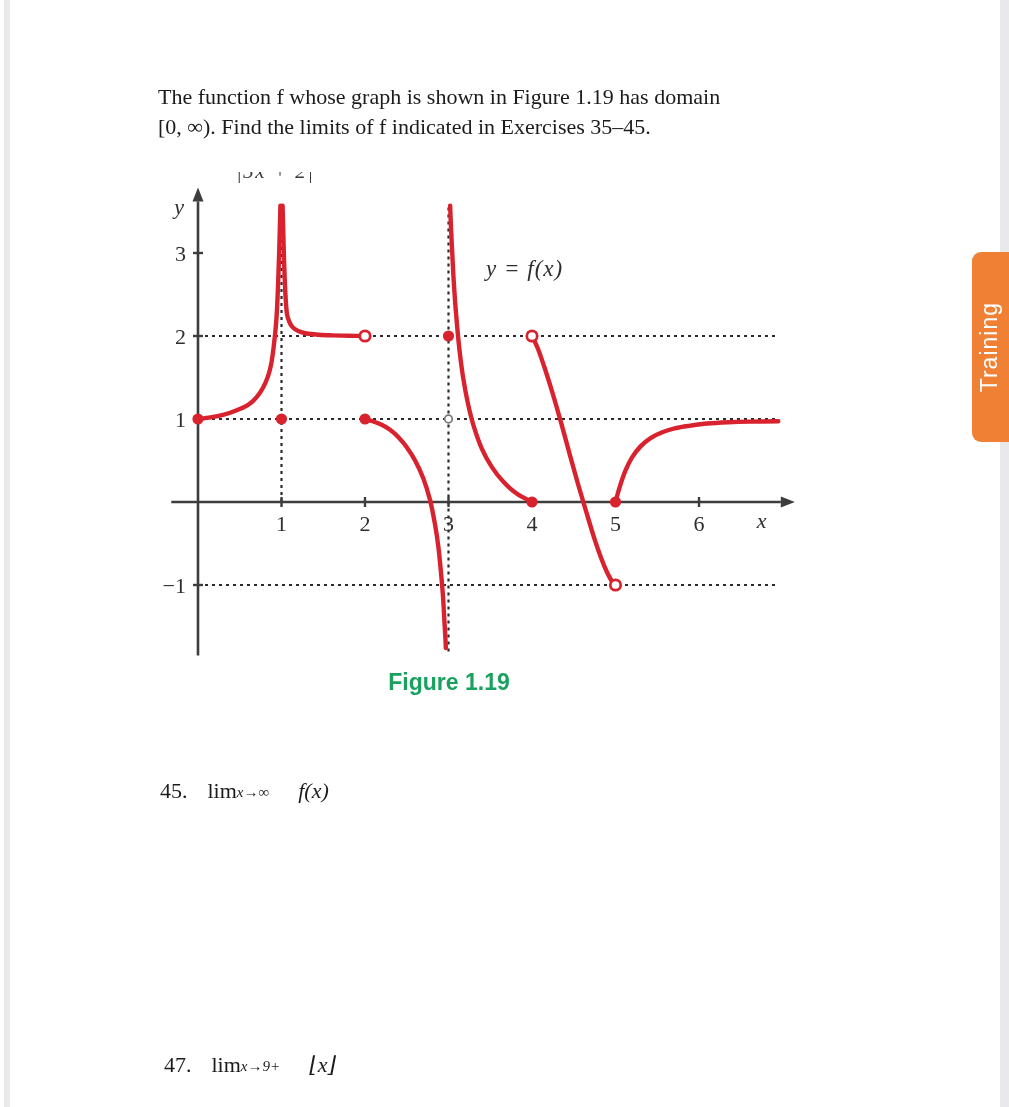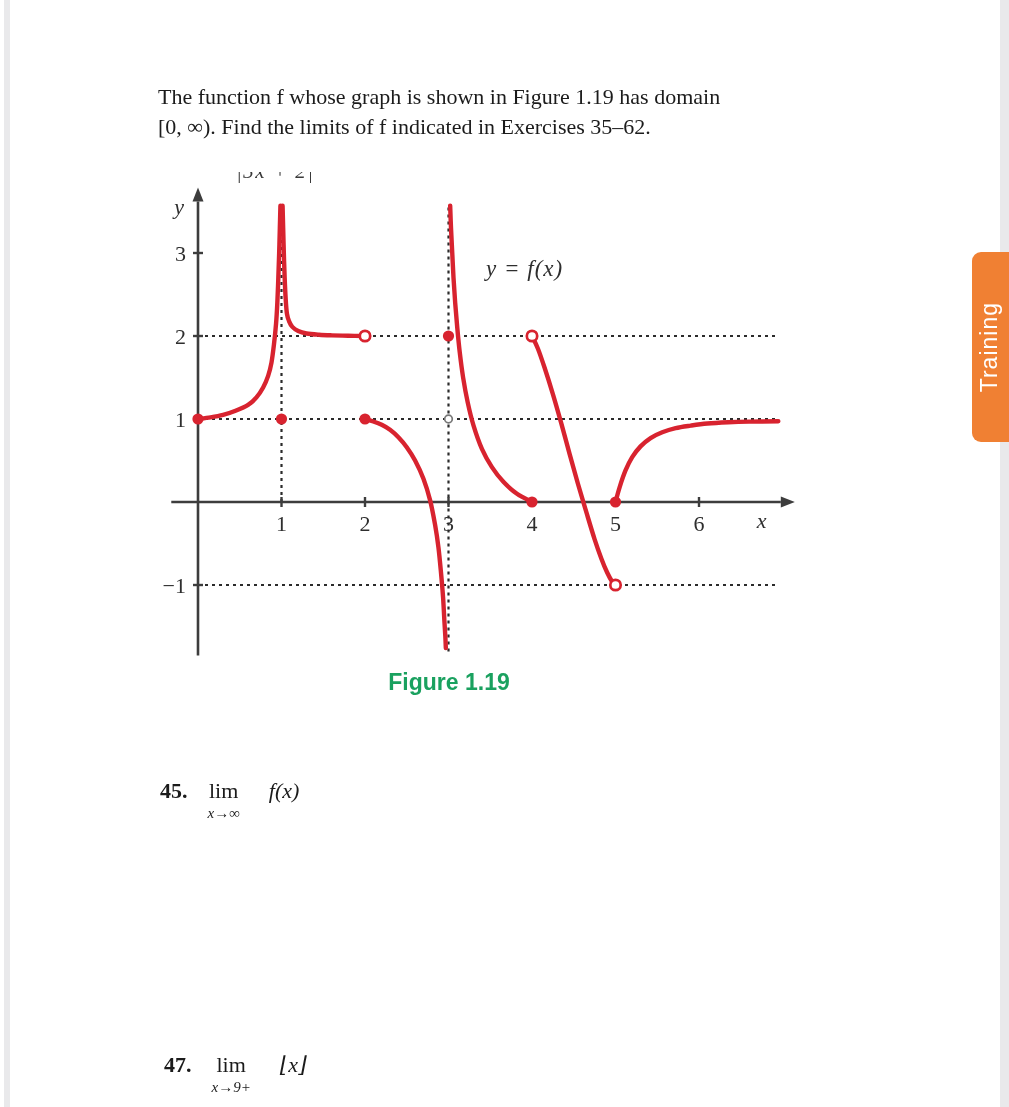--- a/index.html
+++ b/index.html
@@ -27,22 +27,22 @@
     position:absolute;left:279px;top:669px;width:340px;text-align:center;
     font-family:"Liberation Sans","DejaVu Sans",sans-serif;
     font-weight:bold;font-size:23px;color:#1aa15f;letter-spacing:0px;
   }
   .exercise{
     position:absolute;display:flex;align-items:flex-start;
     font-size:22px;color:#1b1b1b;
   }
   .ex-45{left:160px;top:778px;}
   .ex-47{left:164px;top:1052px;}
-  .exnum{font-weight:bold;margin-right:20px;}
-  .lim-block{display:inline-flex;flex-direction:column;align-items:center;margin-right:10px;}
+  .exnum{font-weight:normal;margin-right:20px;}
+  .lim-block{display:inline-flex;flex-direction:row;align-items:center;margin-right:10px;}
   .lim-op{font-size:22px;line-height:26px;}
   .lim-sub{font-size:15px;line-height:16px;font-style:italic;margin-top:1px;}
   .expr{font-style:italic;margin-left:19px;}
   .training-tab{
     position:absolute;left:972px;top:252px;width:45px;height:190px;
     background:#f08033;border-radius:9px 0 0 9px;z-index:5;
     display:flex;align-items:center;justify-content:flex-start;
     cursor:pointer;
   }
   .training-tab span{
@@ -50,21 +50,21 @@
     color:#ffffff;font-family:"Liberation Sans","DejaVu Sans",sans-serif;
     font-size:23px;letter-spacing:1px;margin-left:4px;
   }
 </style>
 </head>
 <body>
 
 <div class="edge-stripe edge-left"></div>
 <div class="edge-stripe edge-right"></div>
 
-<p class="intro"><span>The function f whose graph is shown in Figure 1.19 has domain</span><br><span>[0, ∞). Find the limits of f indicated in Exercises 35–62.</span></p>
+<p class="intro"><span>The function f whose graph is shown in Figure 1.19 has domain</span><br><span>[0, ∞). Find the limits of f indicated in Exercises 35–45.</span></p>
 
 <div class="cropped-formula">
     <span>|3x + 2|</span>
   </div>
 
 <div id="figure-wrap">
   <svg id="graph-svg" width="660" height="495" viewBox="0 0 660 495">
       <g>
         <line x1="40" y1="161" x2="620.325" y2="161" stroke="#2b2b2b" stroke-width="2.2" stroke-dasharray="3 4"></line>
         <line x1="40" y1="244" x2="620.325" y2="244" stroke="#2b2b2b" stroke-width="2.2" stroke-dasharray="3 4"></line>

